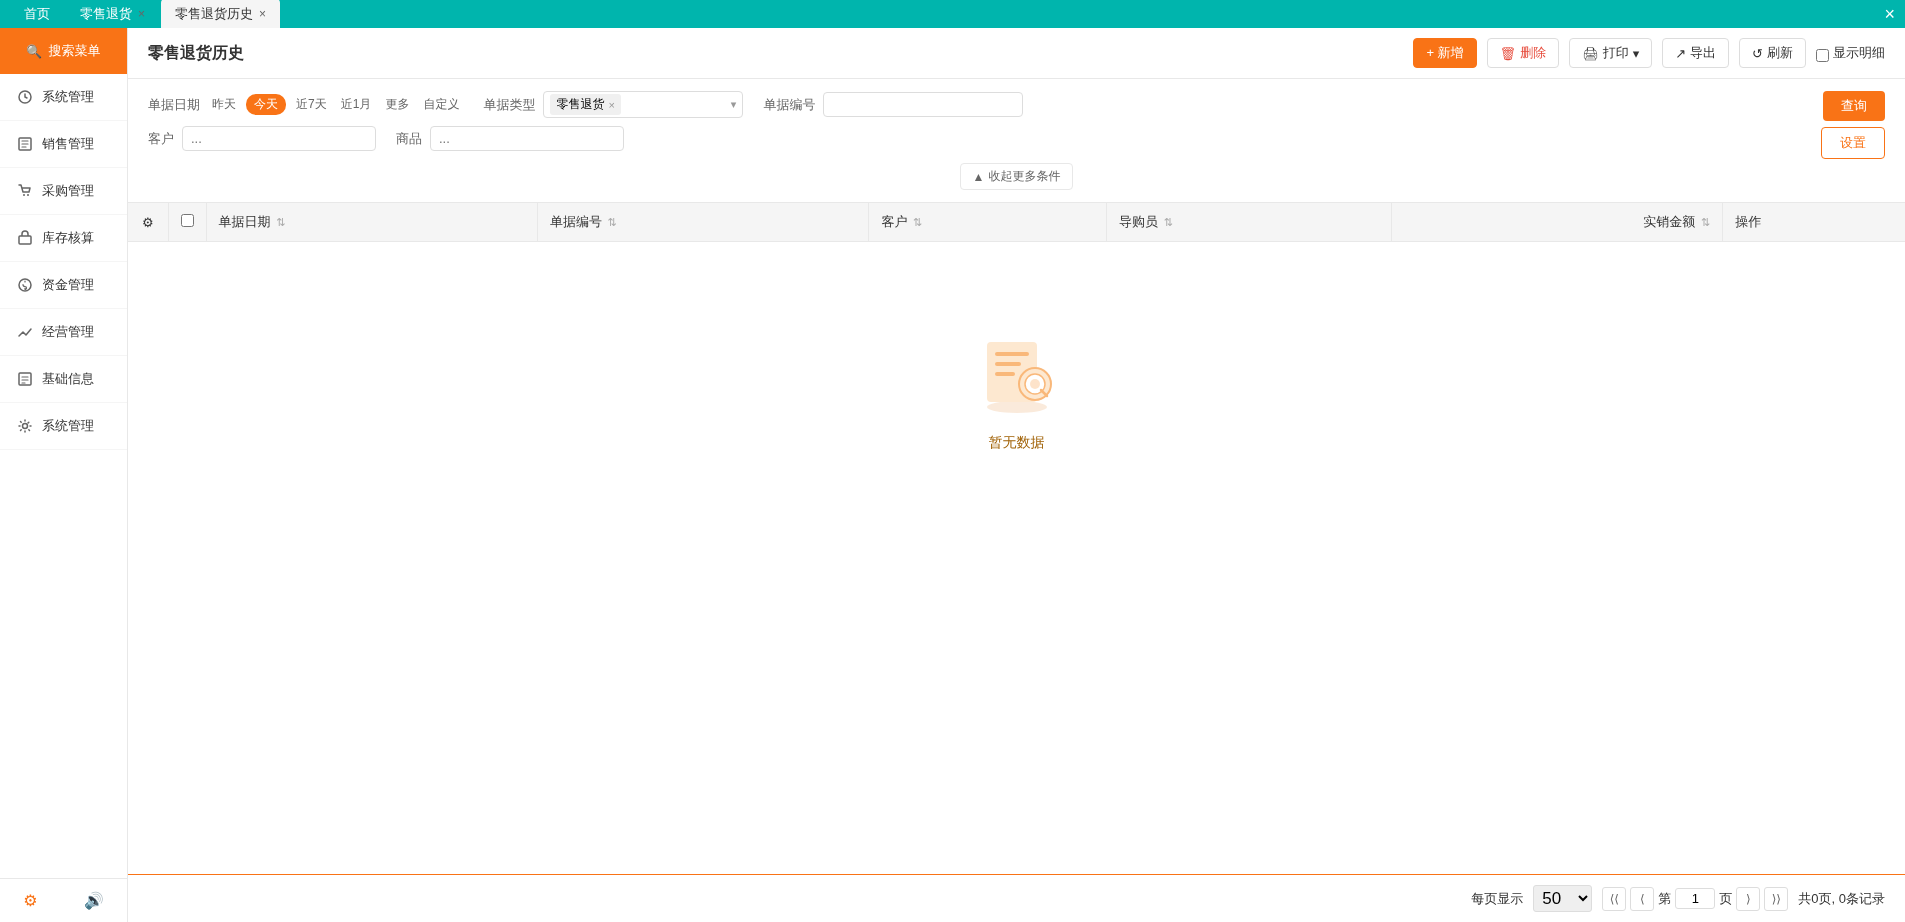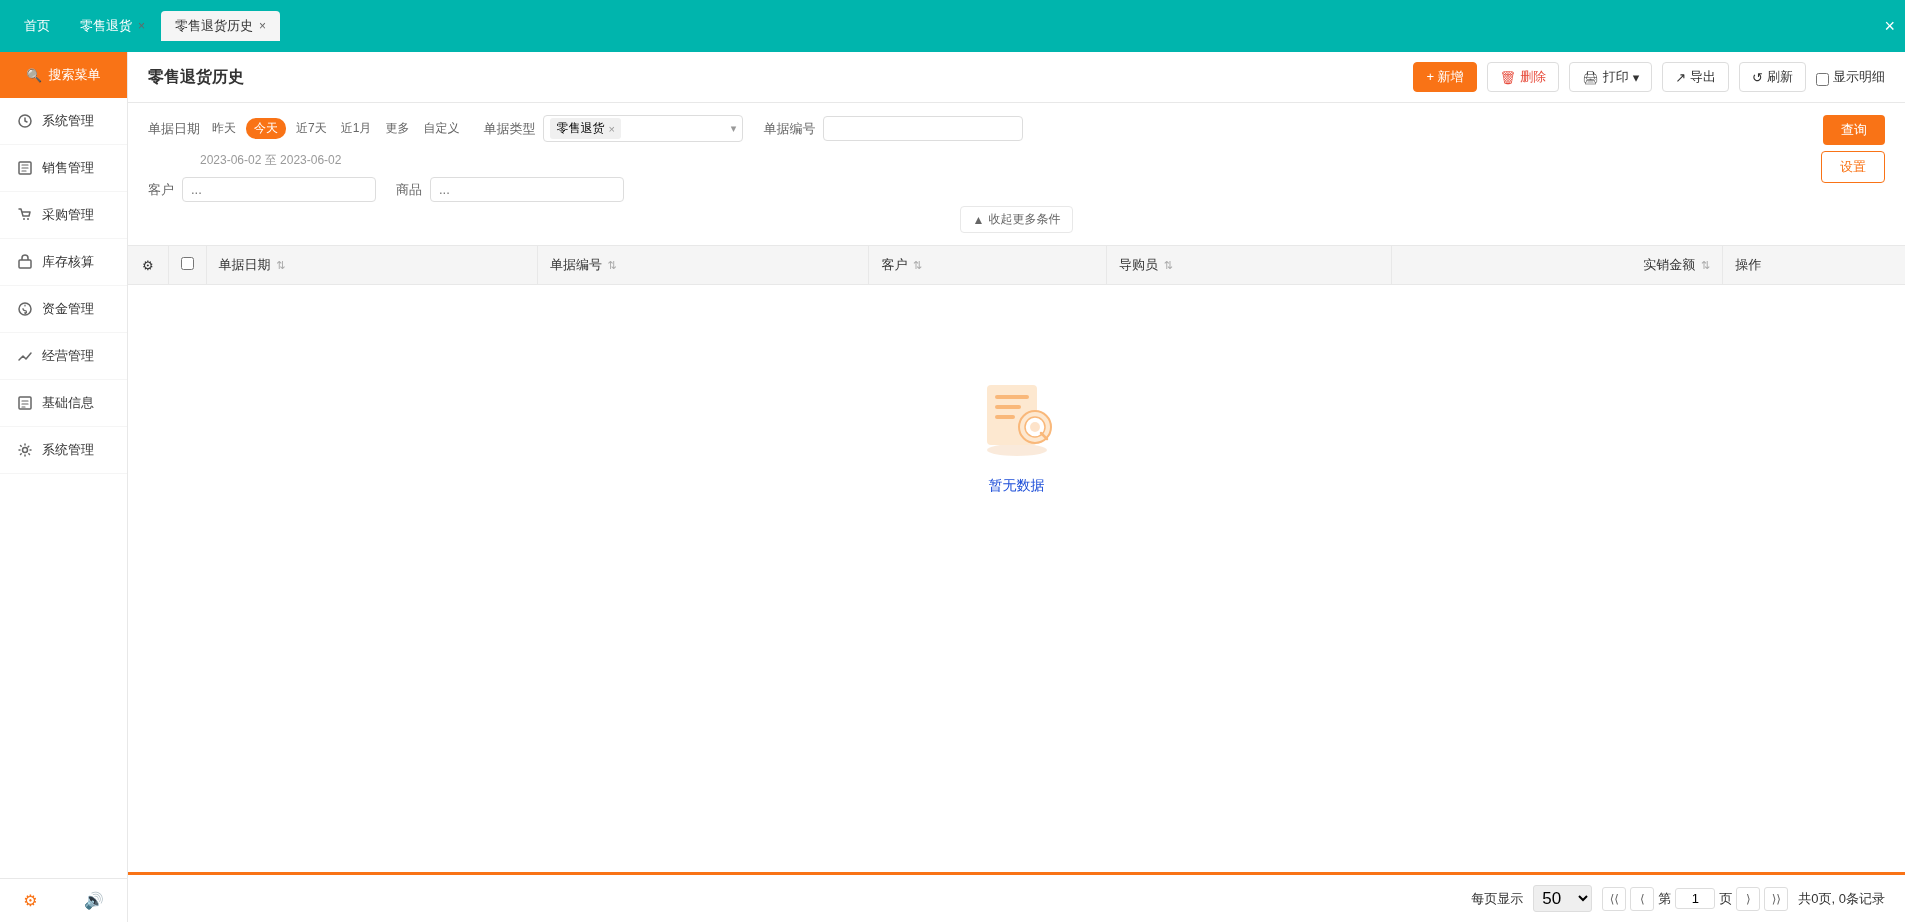--- a/index.html
+++ b/index.html
@@ -1,21 +1,21 @@
 <!DOCTYPE html>
 <html><head>
   <meta charset="utf-8">
   <style>
     * { box-sizing: border-box; margin: 0; padding: 0; font-family: 'Microsoft YaHei', Arial, sans-serif; }
     body { display: flex; flex-direction: column; height: 922px; overflow: hidden; background: #f5f5f5; }
 
     
     .top-bar {
       background: #00b5ad;
-      height: 52px;
+      height: 28px;
       display: flex;
       align-items: center;
       padding: 0 10px;
       flex-shrink: 0;
     }
     .top-bar .tabs {
       display: flex;
       align-items: center;
       flex: 1;
       gap: 2px;
@@ -298,37 +298,37 @@
     .th-checkbox { width: 36px; text-align: center; }
     .sort-icon { color: #aaa; font-size: 11px; margin-left: 2px; }
 
     
     .empty-state {
       display: flex;
       flex-direction: column;
       align-items: center;
       justify-content: center;
       padding: 80px 0;
-      color: #1d4ed8;
+      color: #a16207;
       font-size: 14px;
     }
     .empty-icon {
       width: 100px;
       height: 100px;
       margin-bottom: 12px;
     }
 
     
     .pagination {
       display: flex;
       align-items: center;
       justify-content: flex-end;
       padding: 10px 20px;
       background: #fff;
-      border-top: 3px solid #f97316;
+      border-top: 1px solid #f97316;
       gap: 10px;
       font-size: 13px;
       color: #333;
       flex-shrink: 0;
     }
     .pagination select {
       border: 1px solid #ddd;
       border-radius: 3px;
       padding: 2px 4px;
       font-size: 17px;
@@ -568,23 +568,20 @@
                 </div>
                 <span class="filter-dropdown-arrow">▾</span>
               </div>
             </div>
             <div class="filter-group">
               <span class="filter-label">单据编号</span>
               <input class="doc-number-input" type="text" style="">
             </div>
           </div>
 
-          <div style="padding-left: 52px; margin-bottom: 8px;">
-            <span class="date-range">2023-06-02 至 2023-06-02</span>
-          </div>
 
           <div class="filter-row-2">
             <div class="filter-group">
               <span class="filter-label">客户</span>
               <input class="filter-input" type="text" placeholder="..." style="">
             </div>
             <div class="filter-group">
               <span class="filter-label">商品</span>
               <input class="filter-input" type="text" placeholder="..." style="">
             </div>

